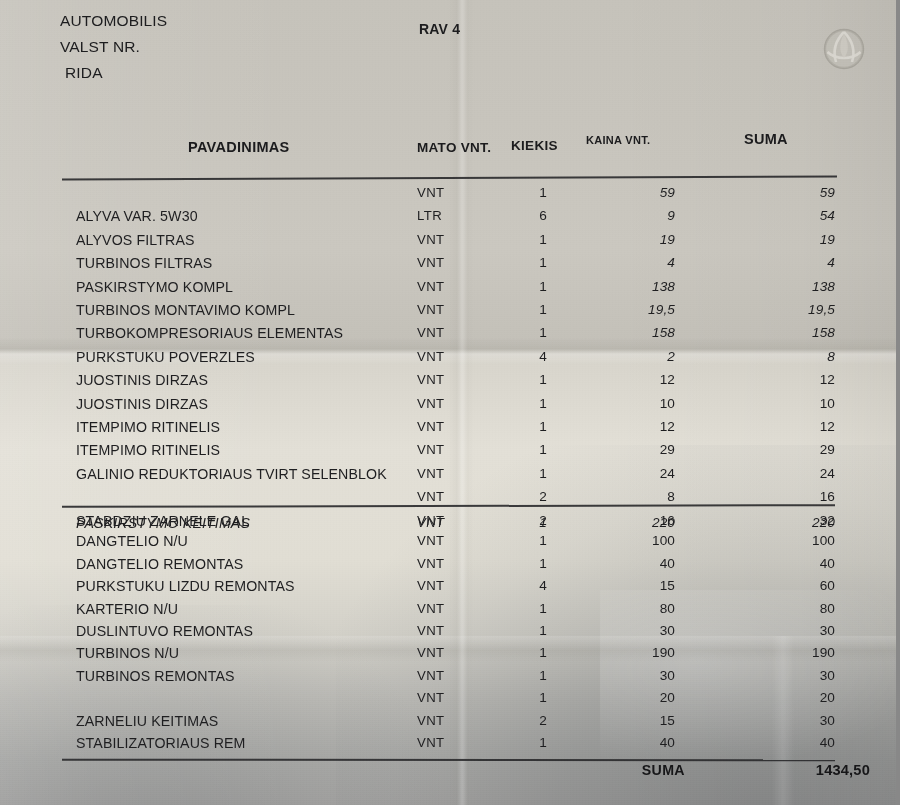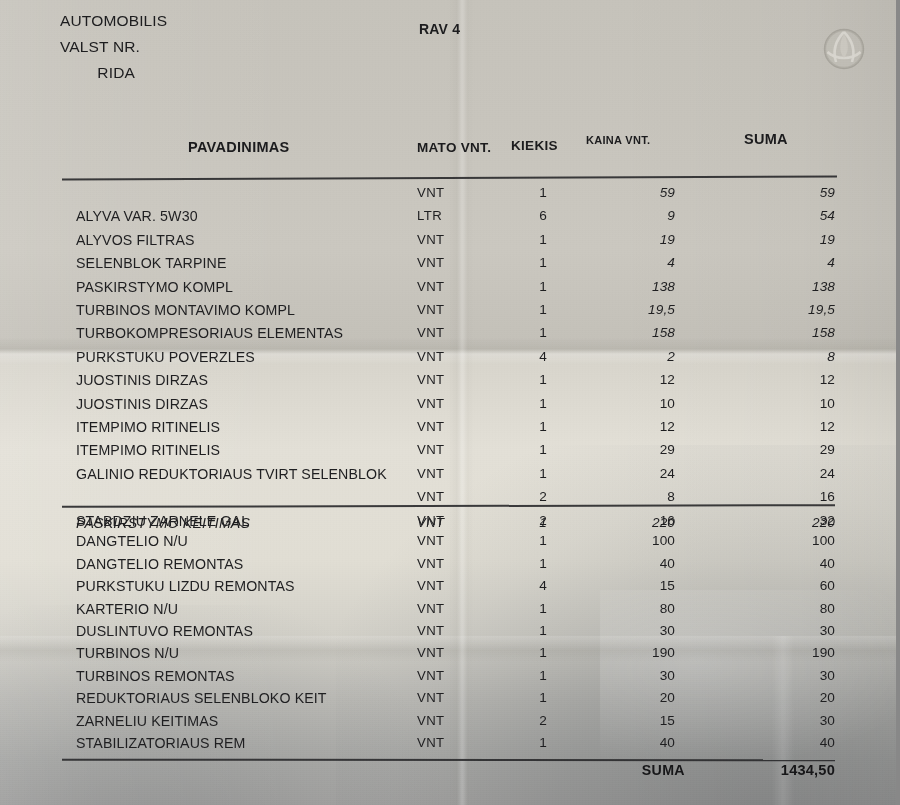--- a/index.html
+++ b/index.html
@@ -149,21 +149,21 @@
   .meta {
     position: absolute;
     left: 60px;
     top: 8px;
     font-size: 15.5px;
     letter-spacing: 0.15px;
     line-height: 26px;
     color: #1c1c1e;
   }
   .meta div { white-space: nowrap; }
-  .meta .indent { padding-left: 5px; text-align: center; }
+  .meta .indent { padding-left: 5px; }
 
   .model {
     position: absolute;
     left: 419px;
     top: 21px;
     font-size: 14px;
     font-weight: 700;
     letter-spacing: 0.2px;
     color: #1c1c1e;
   }
@@ -241,21 +241,21 @@
     top: 762px;
     width: 100px;
     text-align: right;
     font-size: 14.2px;
     font-weight: 700;
     letter-spacing: 0.4px;
     color: #161618;
   }
   .total-value {
     position: absolute;
-    left: 725px;
+    left: 760px;
     top: 762px;
     width: 110px;
     text-align: right;
     font-size: 14.6px;
     font-weight: 700;
     letter-spacing: 0.2px;
     color: #161618;
   }
 
   
@@ -338,21 +338,21 @@
           <div class="cell c-sum">54</div>
         </div>
         <div class="row slant" style="top: 231.8px;">
           <div class="cell c-name">ALYVOS FILTRAS</div>
           <div class="cell c-unit">VNT</div>
           <div class="cell c-qty">1</div>
           <div class="cell c-price">19</div>
           <div class="cell c-sum">19</div>
         </div>
         <div class="row slant" style="top: 255.2px;">
-          <div class="cell c-name">SELENBLOK TARPINE</div>
+          <div class="cell c-name">TURBINOS FILTRAS</div>
           <div class="cell c-unit">VNT</div>
           <div class="cell c-qty">1</div>
           <div class="cell c-price">4</div>
           <div class="cell c-sum">4</div>
         </div>
         <div class="row slant" style="top: 278.6px;">
           <div class="cell c-name">PASKIRSTYMO KOMPL</div>
           <div class="cell c-unit">VNT</div>
           <div class="cell c-qty">1</div>
           <div class="cell c-price">138</div>
@@ -479,21 +479,20 @@
           <div class="cell c-sum">190</div>
         </div>
         <div class="row" style="top: 667.8px;">
           <div class="cell c-name">TURBINOS REMONTAS</div>
           <div class="cell c-unit">VNT</div>
           <div class="cell c-qty">1</div>
           <div class="cell c-price">30</div>
           <div class="cell c-sum">30</div>
         </div>
         <div class="row" style="top: 690.2px;">
-          <div class="cell c-name">REDUKTORIAUS SELENBLOKO KEIT</div>
           <div class="cell c-unit">VNT</div>
           <div class="cell c-qty">1</div>
           <div class="cell c-price">20</div>
           <div class="cell c-sum">20</div>
         </div>
         <div class="row" style="top: 712.6px;">
           <div class="cell c-name">ZARNELIU KEITIMAS</div>
           <div class="cell c-unit">VNT</div>
           <div class="cell c-qty">2</div>
           <div class="cell c-price">15</div>

